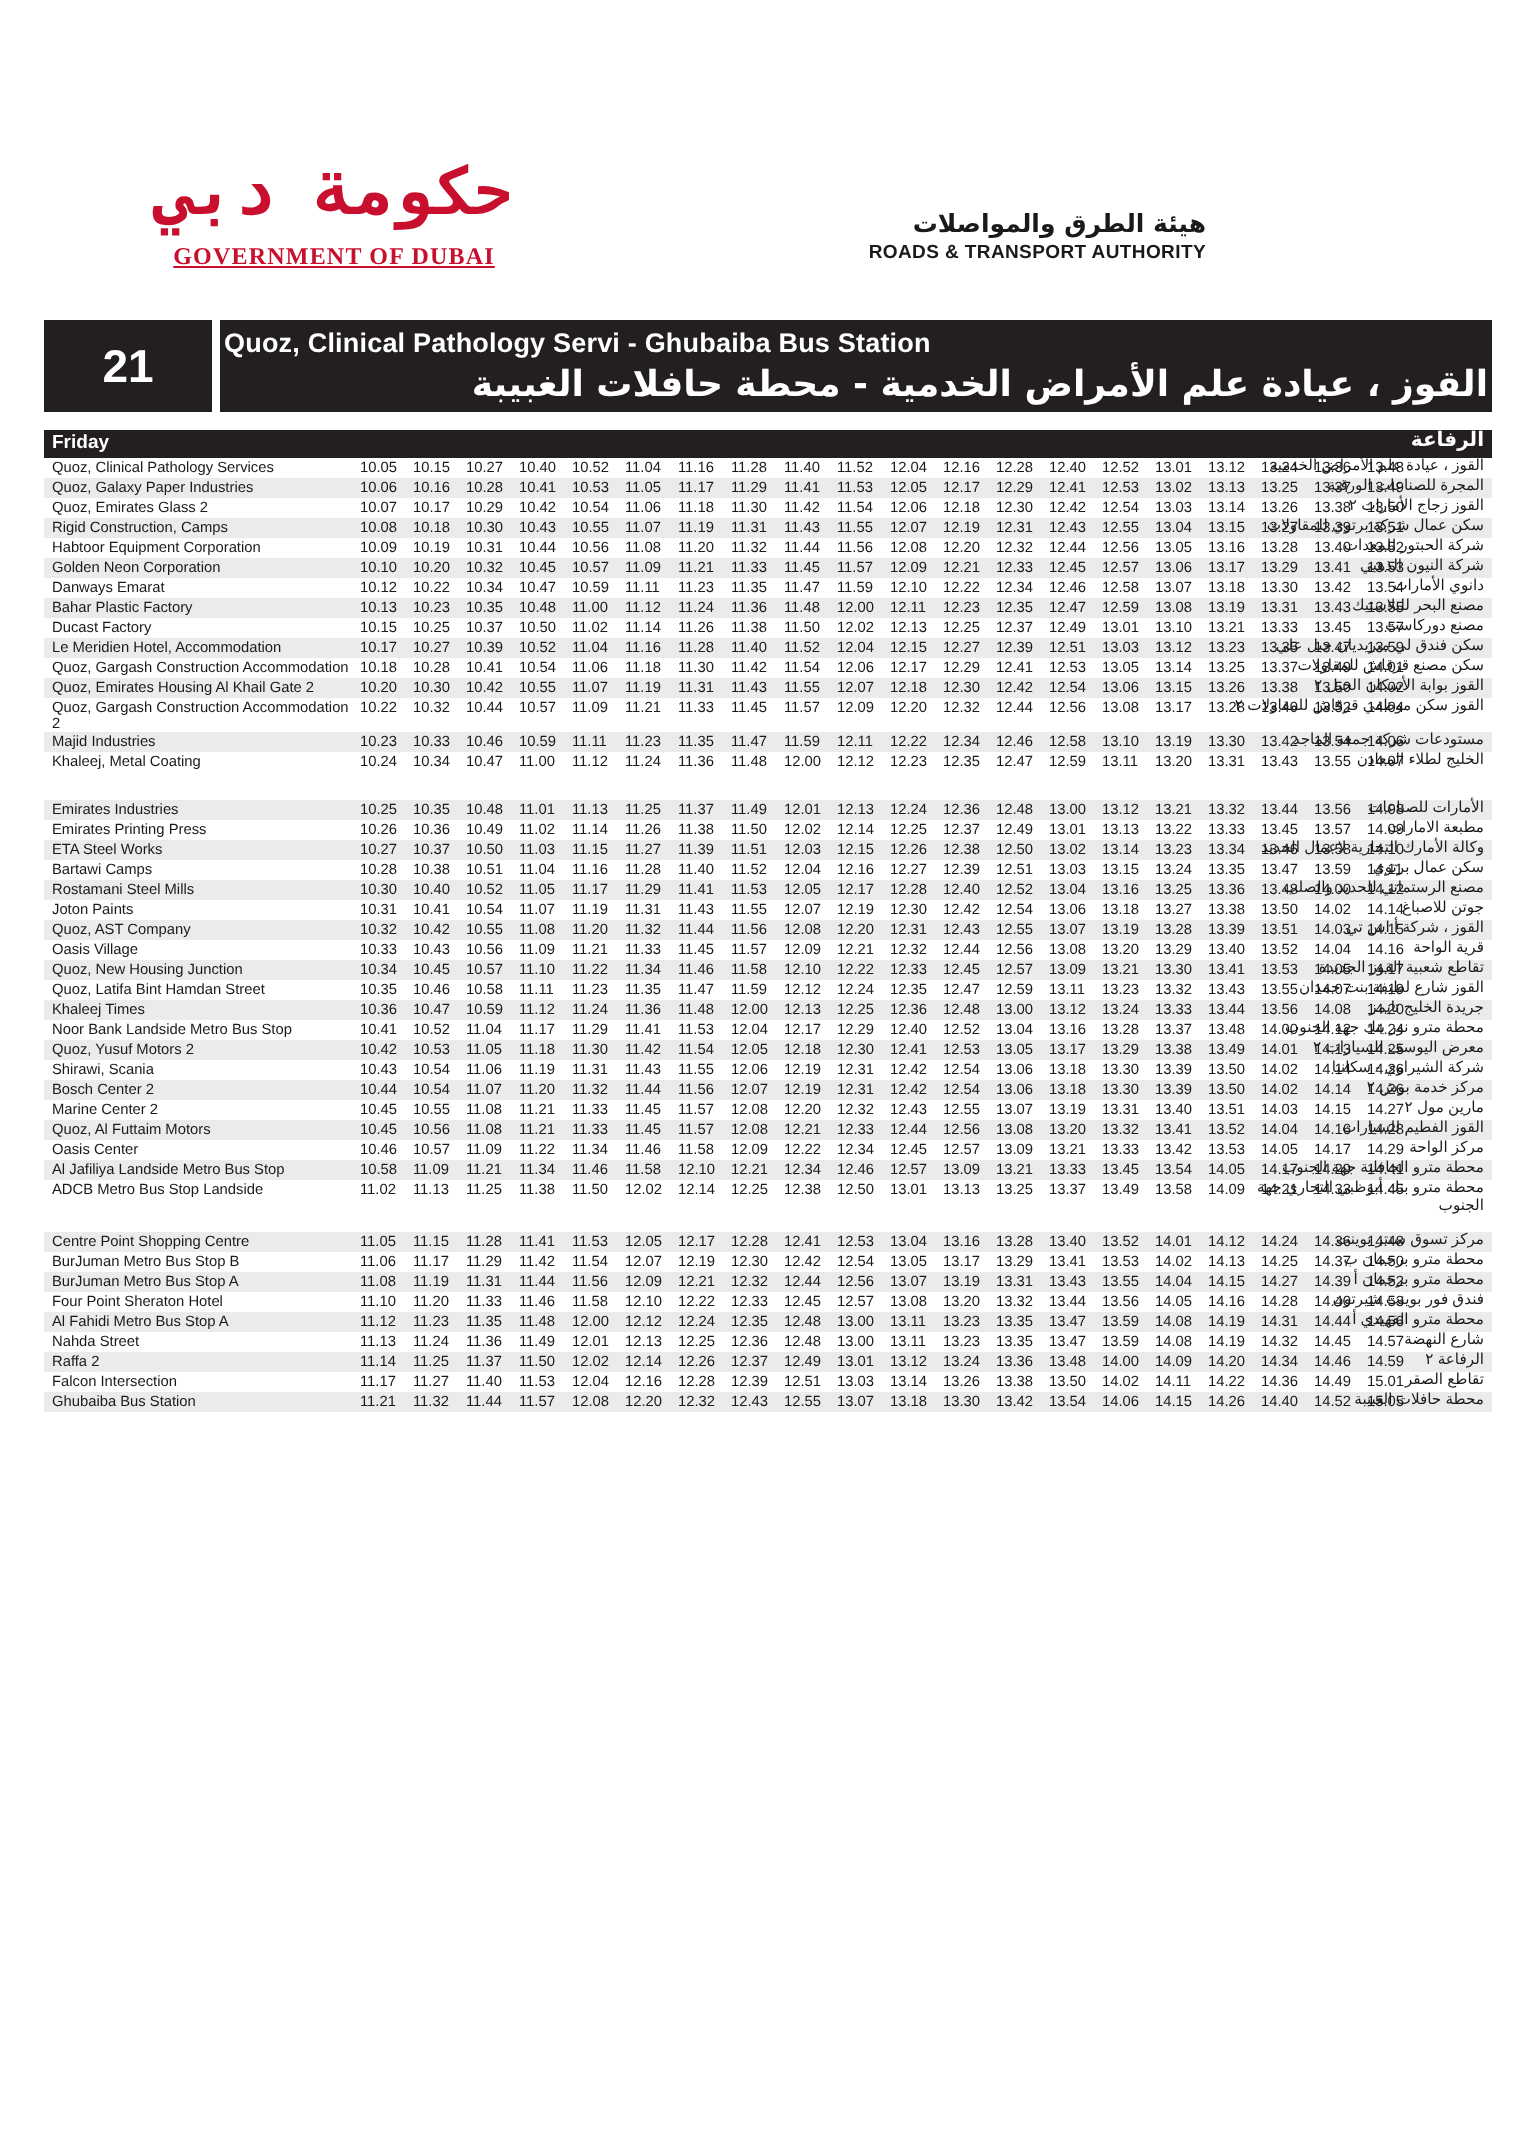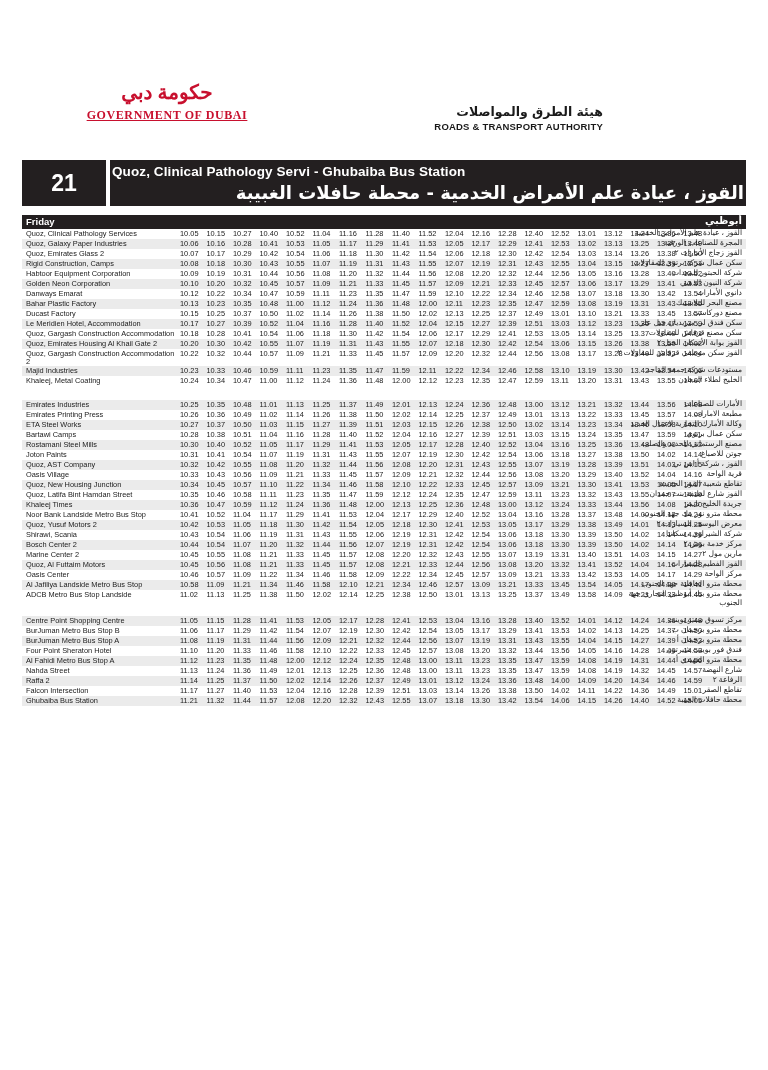--- a/index.html
+++ b/index.html
@@ -7,22 +7,22 @@
     width:768px;height:1070px;background:#ffffff;
     font-family:"Liberation Sans","DejaVu Sans",sans-serif;
     -webkit-font-smoothing:none;
   }
   .page{position:relative;width:768px;height:1070px;box-sizing:border-box;}
 
   
   .logo-band{position:absolute;left:0;top:0;width:768px;height:148px;}
   .gov-logo{position:absolute;left:42px;top:82px;width:250px;text-align:center;}
   .gov-arabic{
-    font-family:Liberation Serif, serif;
-    color:#c8102e;font-size:20px;line-height:1;letter-spacing:-1px;
+    font-family:Liberation Mono, monospace;
+    color:#c8102e;font-size:33px;line-height:1;letter-spacing:-1px;
     font-weight:bold;direction:rtl;
   }
   .gov-en{
     color:#c8102e;font-size:12px;font-weight:bold;letter-spacing:.6px;
     margin-top:6px;font-family:"Liberation Serif",serif;text-decoration:underline;
   }
   .rta-text{position:absolute;right:165px;top:104px;text-align:right;margin-left:34px;}
   .rta-ar{font-family:"DejaVu Sans",sans-serif;font-size:12.5px;color:#1a1a1a;
     font-weight:bold;direction:rtl;letter-spacing:.5px;}
   .rta-en{font-size:9.5px;color:#1a1a1a;font-weight:bold;letter-spacing:.2px;margin-top:2px;}
@@ -83,21 +83,21 @@
   <div class="titlebar">
     <div class="route-box">21</div>
     <div class="title-box">
       <div class="title-en">Quoz, Clinical Pathology Servi - Ghubaiba Bus Station</div>
       <div class="title-ar">القوز ، عيادة علم الأمراض الخدمية - محطة حافلات الغبيبة</div>
     </div>
   </div>
 
   <div class="dayhdr">
     <div class="en">Friday</div>
-    <div class="ar">أبوظبي</div>
+    <div class="ar">الرفاعة</div>
   </div>
 
   <div class="tbl" id="table-body">
       <div class="row" style="height: 10px;">
         <div class="stop-en">Quoz, Clinical Pathology Services</div>
         <div class="times"><span>10.05</span><span>10.15</span><span>10.27</span><span>10.40</span><span>10.52</span><span>11.04</span><span>11.16</span><span>11.28</span><span>11.40</span><span>11.52</span><span>12.04</span><span>12.16</span><span>12.28</span><span>12.40</span><span>12.52</span><span>13.01</span><span>13.12</span><span>13.24</span><span>13.36</span><span>13.48</span></div>
         <div class="stop-ar">القوز ، عيادة علم الأمراض الخدمية</div>
       </div>
       <div class="row alt" style="height: 10px;">
         <div class="stop-en">Quoz, Galaxy Paper Industries</div>

